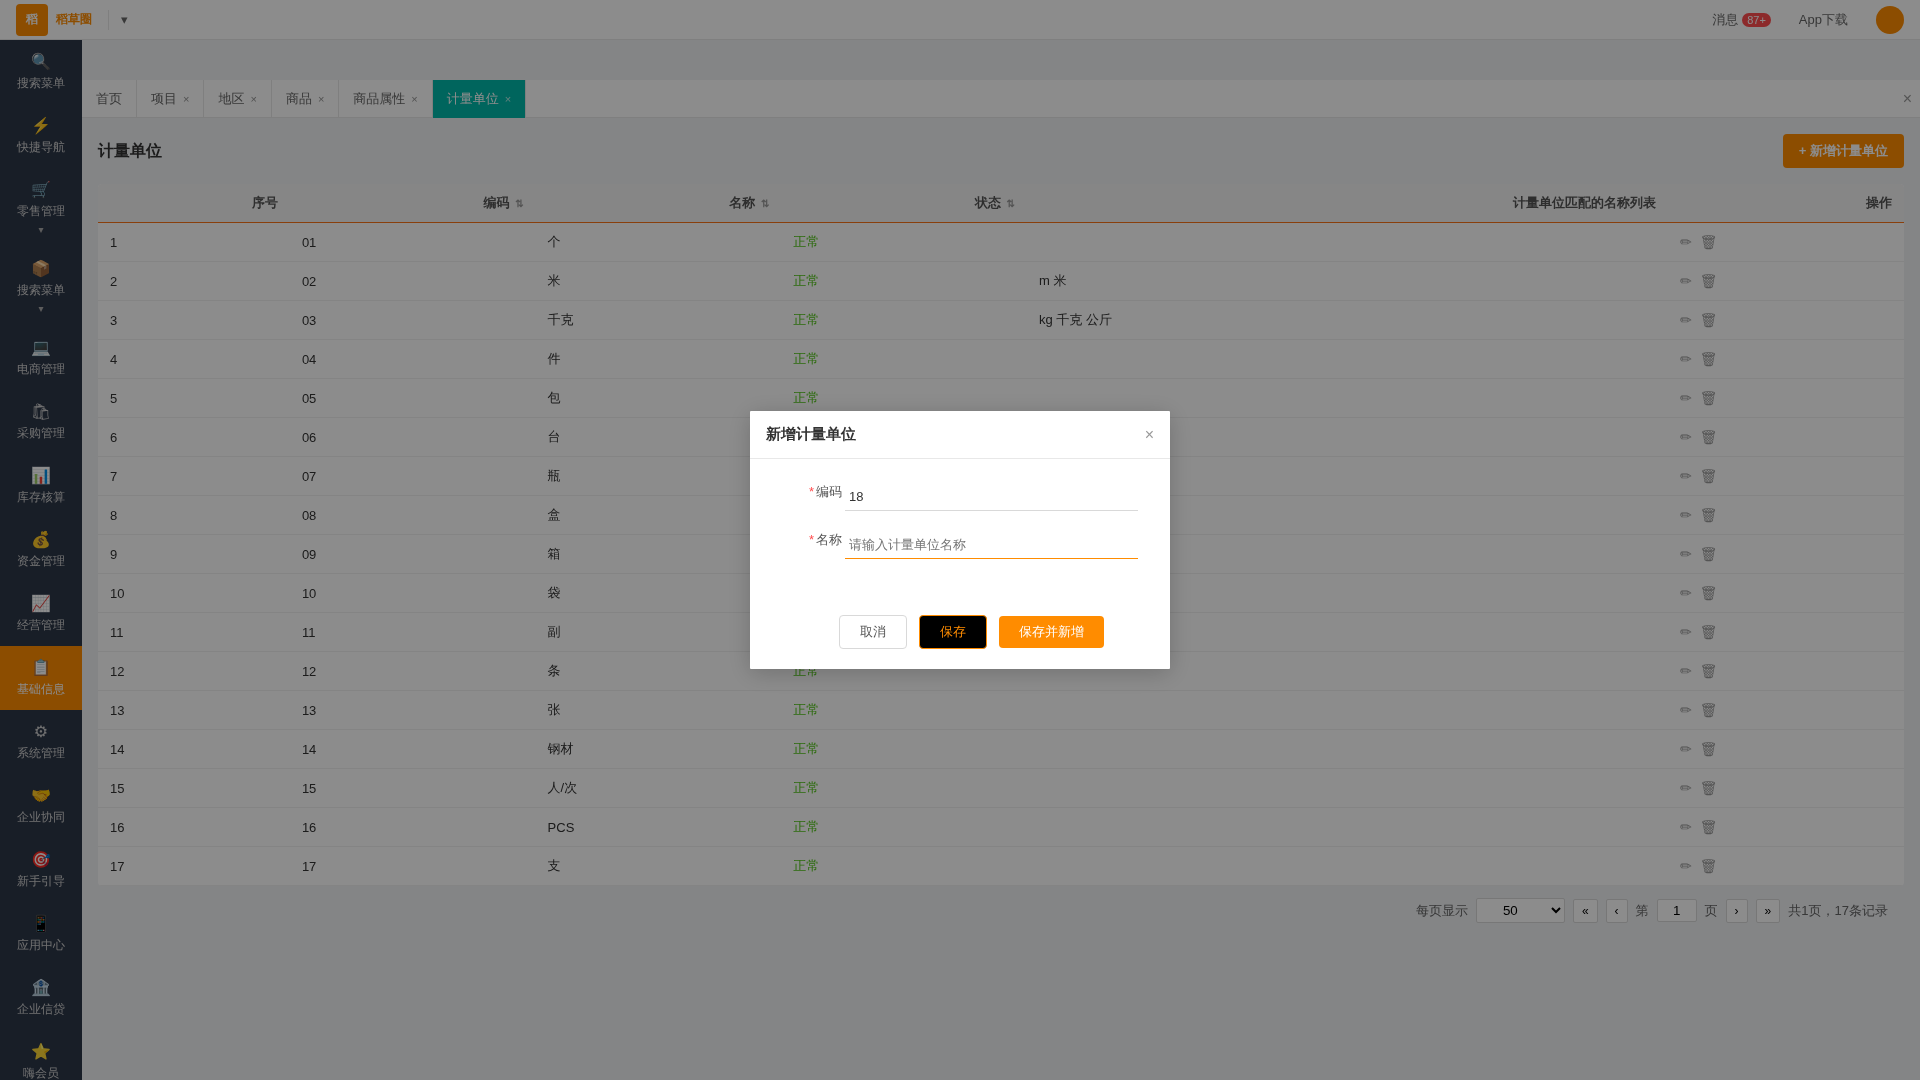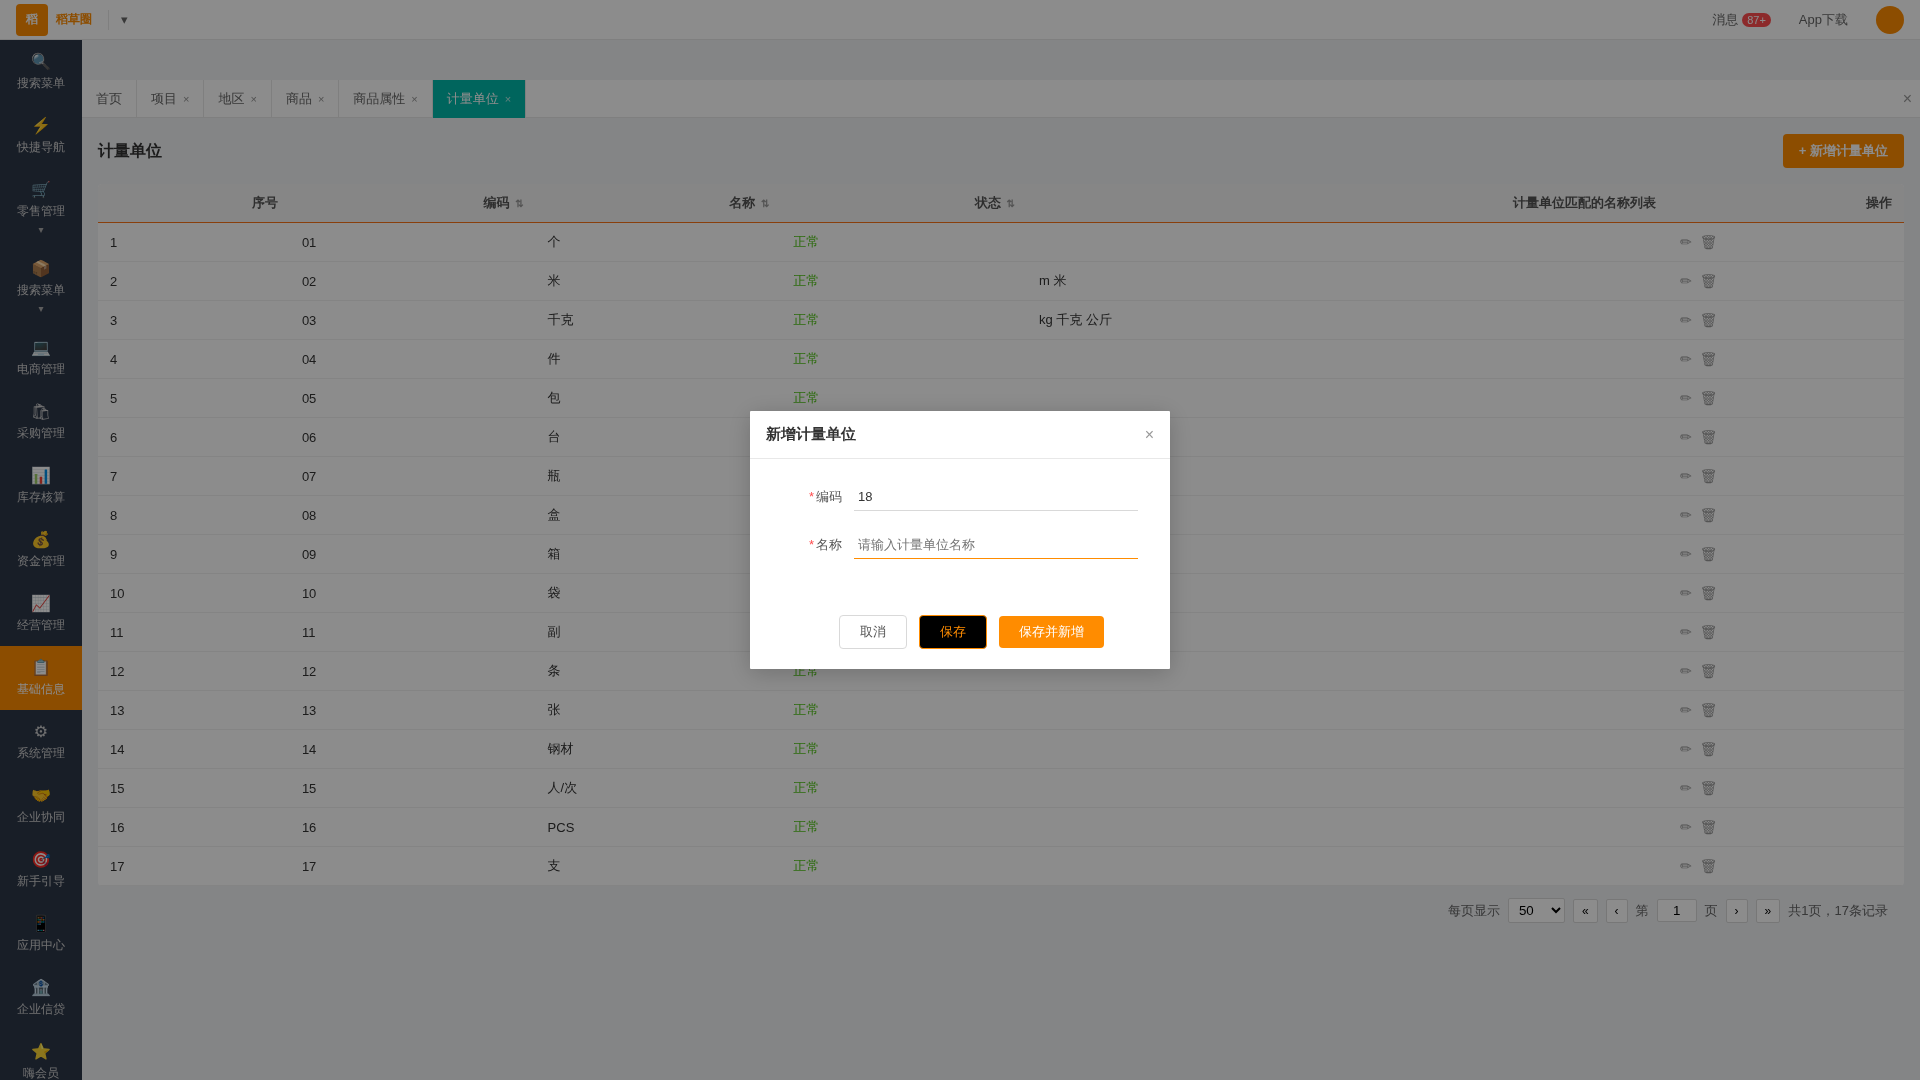--- a/index.html
+++ b/index.html
@@ -155,21 +155,21 @@
     }
     .pagination-input {
       width: 40px;
       text-align: center;
       border: 1px solid #d9d9d9;
       padding: 3px;
       border-radius: 2px;
     }
     .page-size-select {
       border: 1px solid #d9d9d9;
-      padding: 3px 6px;
+      padding: 3px 22px;
       border-radius: 2px;
       background: #fff;
     }
 
     
     .overlay {
       position: fixed;
       inset: 0;
       background: rgba(0,0,0,0.45);
       z-index: 100;
@@ -191,23 +191,22 @@
       border-bottom: 1px solid #e8e8e8;
       display: flex;
       align-items: center;
       justify-content: space-between;
     }
     .modal-title { font-size: 15px; font-weight: 600; color: #333; }
     .modal-close { cursor: pointer; color: #999; font-size: 16px; }
     .modal-body { padding: 24px 32px; }
     .form-row {
       display: flex;
-      align-items: center;
       margin-bottom: 20px;
-      gap: 12px;
+      gap: 3px;
     }
     .form-label { font-size: 13px; color: #555; width: 60px; text-align: right; flex-shrink: 0; }
     .required { color: #ff4d4f; margin-right: 2px; }
     .form-input {
       flex: 1;
       border: none;
       border-bottom: 1px solid #d9d9d9;
       padding: 6px 4px;
       font-size: 13px;
       outline: none;

